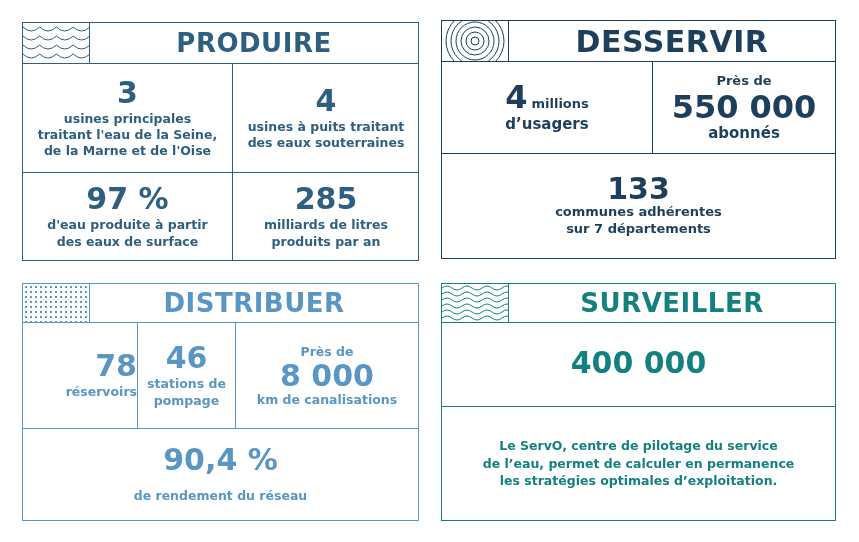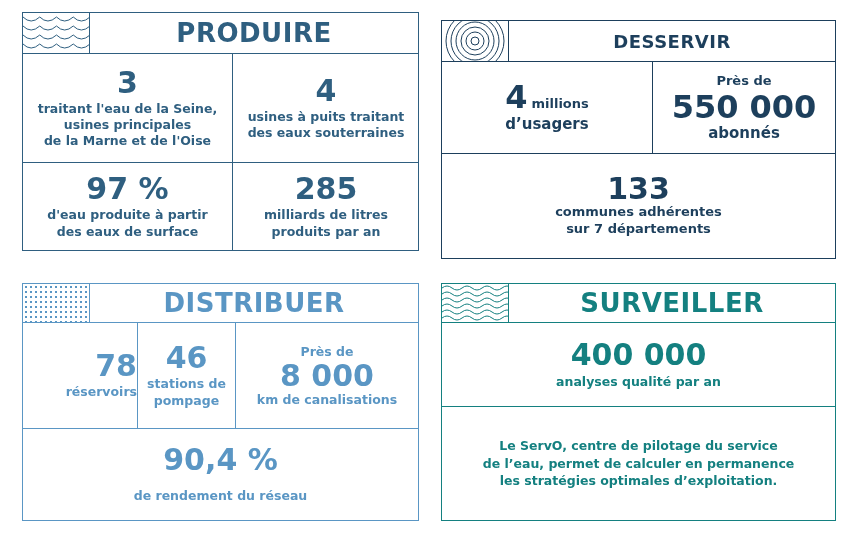--- a/index.html
+++ b/index.html
@@ -12,21 +12,21 @@
   .icon { position:absolute; left:0; top:0; bottom:0; box-sizing:border-box; border-right:1.5px solid var(--c); overflow:hidden; }
   .icon svg { display:block; }
   .title { position:absolute; top:0; bottom:0; display:flex; align-items:center; justify-content:center;
            font-weight:bold; letter-spacing:0.5px; }
   .cell { position:absolute; box-sizing:border-box; display:flex; flex-direction:column; align-items:center; justify-content:center; text-align:center; }
   .big { font-weight:bold; line-height:1; }
   .lbl { font-weight:bold; font-size:12.5px; line-height:1.3; }
   .vline { position:absolute; width:0; border-left:1.5px solid var(--c); }
   .hline { position:absolute; height:0; border-top:1.5px solid var(--c); }
 
-  #produire { --c:#2f5f80; left:22px; top:12px; width:397px; height:239px;padding-left:11px; }
+  #produire { --c:#2f5f80; left:22px; top:22px; width:397px; height:239px;padding-left:11px; }
   #desservir { --c:#1d3f5c; left:441px; top:20px; width:395px; height:239px; }
   #distribuer { --c:#5a96c4; left:22px; top:283px; width:397px; height:238px; }
   #surveiller { --c:#148080; left:441px; top:283px; width:395px; height:238px; }
 </style>
 </head>
 <body>
 
 <div class="card" id="produire">
   <div class="hdr" style="height:41px;">
     <div class="icon" style="width:67px;">
@@ -40,22 +40,22 @@
       </svg>
     </div>
     <div class="title" style="left:67px; right:0; font-size:26px;">PRODUIRE</div>
   </div>
   <div class="vline" style="left:209px; top:41px; bottom:0;"></div>
   <div class="hline" style="left:0; right:0; top:149px;"></div>
 
   <div class="cell" style="left:0; top:42px; width:209px; height:107px;">
     <div class="big" style="font-size:30px; margin-bottom:3px;">3</div>
     <div class="lbl">
+      <div>usines principales</div>
       <div>traitant l'eau de la Seine,</div>
-      <div>usines principales</div>
       <div>de la Marne et de l'Oise</div>
     </div>
   </div>
   <div class="cell" style="left:210px; top:42px; width:186px; height:107px;">
     <div class="big" style="font-size:30px; margin-bottom:3px;">4</div>
     <div class="lbl">
       <div>usines à puits traitant</div>
       <div>des eaux souterraines</div>
     </div>
   </div>
@@ -82,21 +82,21 @@
         <g fill="none" stroke="#1d3f5c" stroke-width="1">
           <circle cx="33" cy="20" r="4"></circle>
           <circle cx="33" cy="20" r="9"></circle>
           <circle cx="33" cy="20" r="14"></circle>
           <circle cx="33" cy="20" r="19"></circle>
           <circle cx="33" cy="20" r="24"></circle>
           <circle cx="33" cy="20" r="29"></circle>
         </g>
       </svg>
     </div>
-    <div class="title" style="left:67px; right:0; font-size:18px;">DESSERVIR</div>
+    <div class="title" style="left:67px; right:0; font-size:30px;">DESSERVIR</div>
   </div>
   <div class="vline" style="left:210px; top:41px; height:92px;"></div>
   <div class="hline" style="left:0; right:0; top:132px;"></div>
 
   <div class="cell" style="left:0; top:42px; width:210px; height:90px;">
     <div style="display:flex; align-items:baseline;">
       <span class="big" style="font-size:32px; margin-right:4px;">4</span>
       <span class="lbl" style="font-size:13px;">millions</span>
     </div>
     <div class="lbl" style="font-size:15px; margin-top:2px;">d’usagers</div>
@@ -168,21 +168,20 @@
           <path d="M0 34 q5 -4 10 0 t10 0 t10 0 t10 0 t10 0 t10 0 t10 0"></path>
         </g>
       </svg>
     </div>
     <div class="title" style="left:67px; right:0; font-size:26px;">SURVEILLER</div>
   </div>
   <div class="hline" style="left:0; right:0; top:122px;"></div>
 
   <div class="cell" style="left:0; top:40px; width:393px; height:82px;">
     <div class="big" style="font-size:30px; margin-bottom:4px;">400 000</div>
-    <div class="lbl">analyses qualité par an</div>
   </div>
   <div class="cell" style="left:0; top:123px; width:393px; height:113px;">
     <div class="lbl" style="font-size:12.5px; line-height:1.4;">
       <div>Le ServO, centre de pilotage du service</div>
       <div>de l’eau, permet de calculer en permanence</div>
       <div>les stratégies optimales d’exploitation.</div>
     </div>
   </div>
 </div>
 

